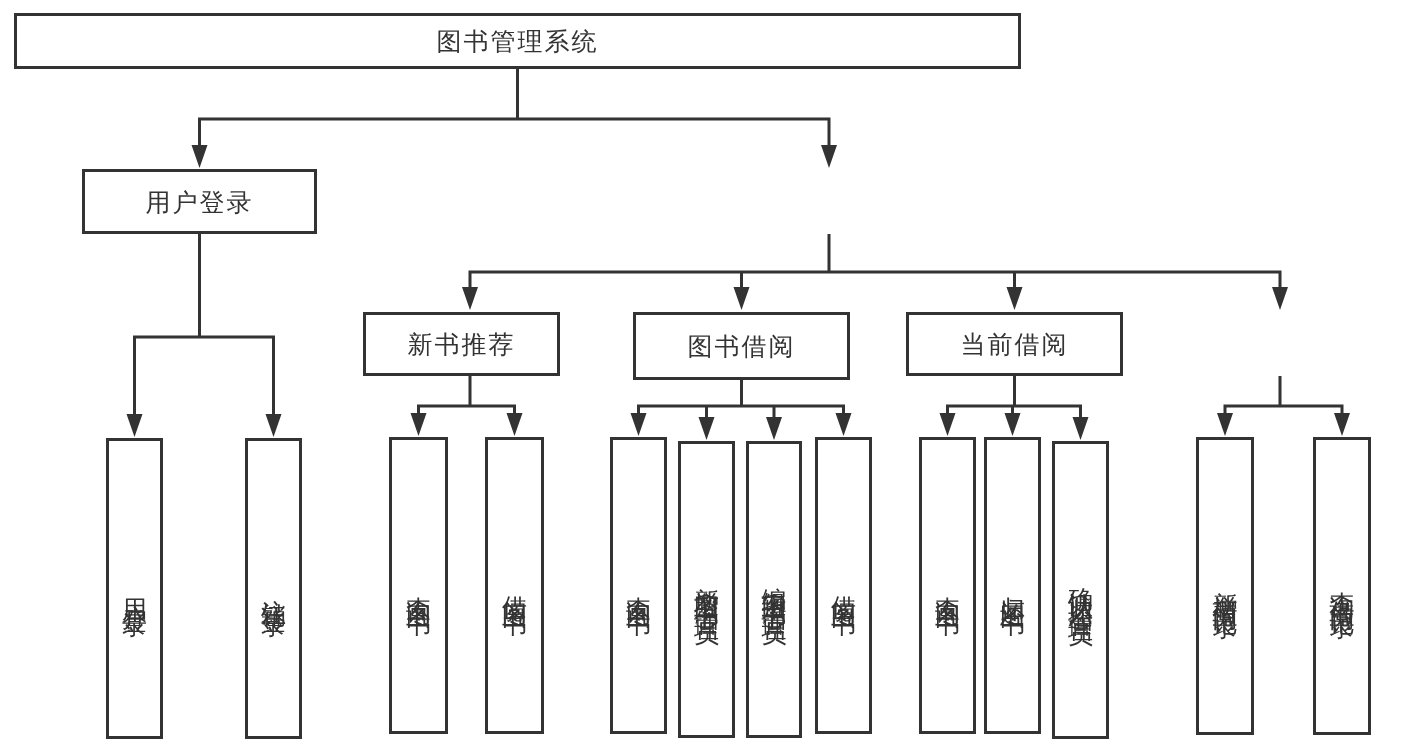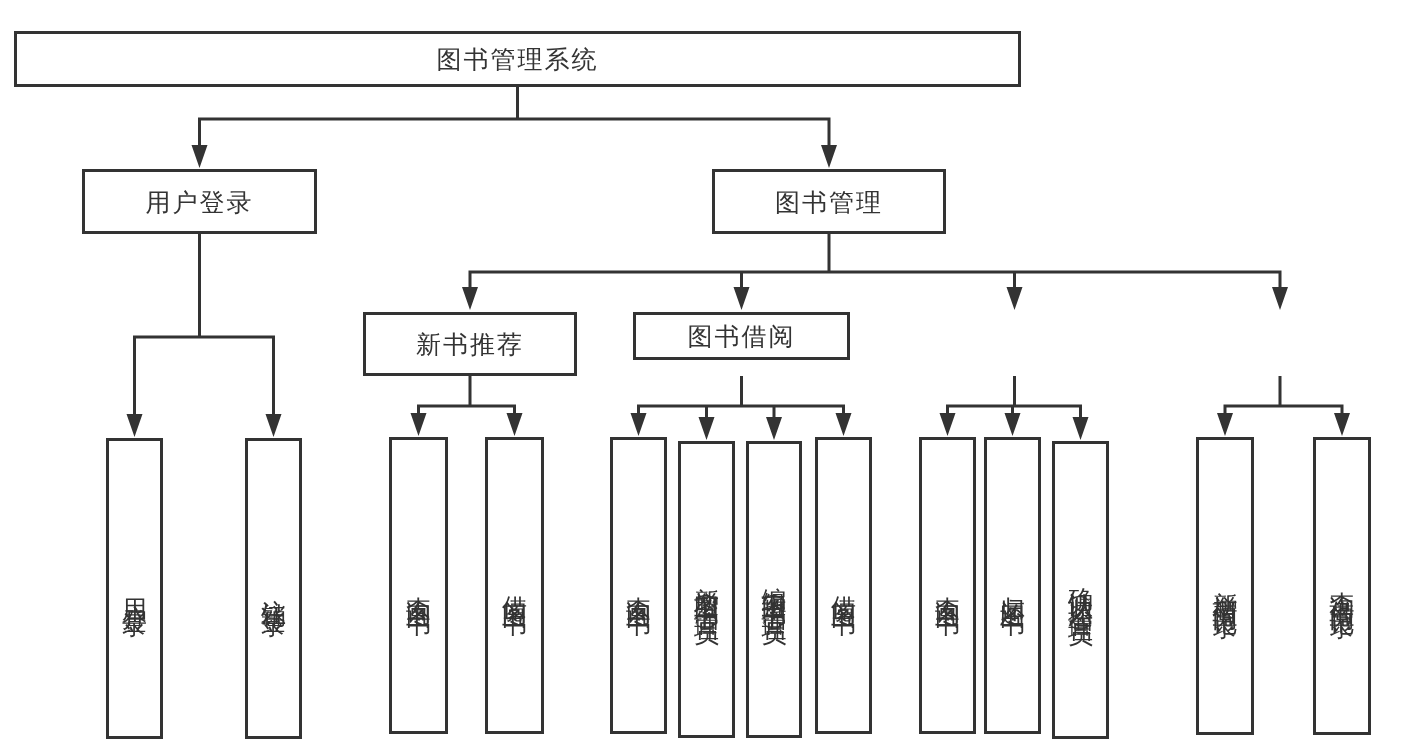--- a/index.html
+++ b/index.html
@@ -84,36 +84,36 @@
       <path d="M410.5,413 L426.5,413 L418.5,436 Z M506.5,413 L522.5,413 L514.5,436 Z"></path>
 
       <path d="M630.5,413 L646.5,413 L638.5,436 Z M698.5,417 L714.5,417 L706.5,440 Z M766,417 L782,417 L774,440 Z M835.5,413 L851.5,413 L843.5,436 Z"></path>
 
       <path d="M939.5,413 L955.5,413 L947.5,436 Z M1004.5,413 L1020.5,413 L1012.5,436 Z M1072.5,417 L1088.5,417 L1080.5,440 Z"></path>
 
       <path d="M1217,413 L1233,413 L1225,436 Z M1334,413 L1350,413 L1342,436 Z"></path>
     </g>
   </svg>
 
-  <div class="box h" style="left:14px;top:13px;width:1007px;height:56px;margin-top:18px;">
+  <div class="box h" style="left:14px;top:13px;width:1007px;height:56px;">
     <span class="label">图书管理系统</span>
   </div>
 
   <div class="box h" style="left:82px;top:169px;width:235px;height:65px;">
     <span class="label">用户登录</span>
   </div>
-  <div class="box h" style="left:712px;top:169px;width:234px;height:65px;">
-    <span class="label">图书管理</span>
-  </div>
 
-  <div class="box h" style="left:363px;top:312px;width:214px;height:64px;">
+  <div class="box h" style="left:363px;top:312px;width:197px;height:64px;">
     <span class="label">新书推荐</span>
   </div>
-  <div class="box h" style="left:633px;top:312px;width:217px;height:48px;">
+  <div class="box h" style="left:633px;top:312px;width:217px;height:68px;">
     <span class="label">图书借阅</span>
+  </div>
+  <div class="box h" style="left:906px;top:312px;width:217px;height:64px;">
+    <span class="label">当前借阅</span>
   </div>
 
   <div class="box v" style="left:106px;top:438px;width:57px;height:301px;">
     <span class="label">用户登录</span>
   </div>
   <div class="box v" style="left:245px;top:438px;width:57px;height:301px;">
     <span class="label">注销登录</span>
   </div>
 
   <div class="box v" style="left:389px;top:437px;width:59px;height:297px;">

